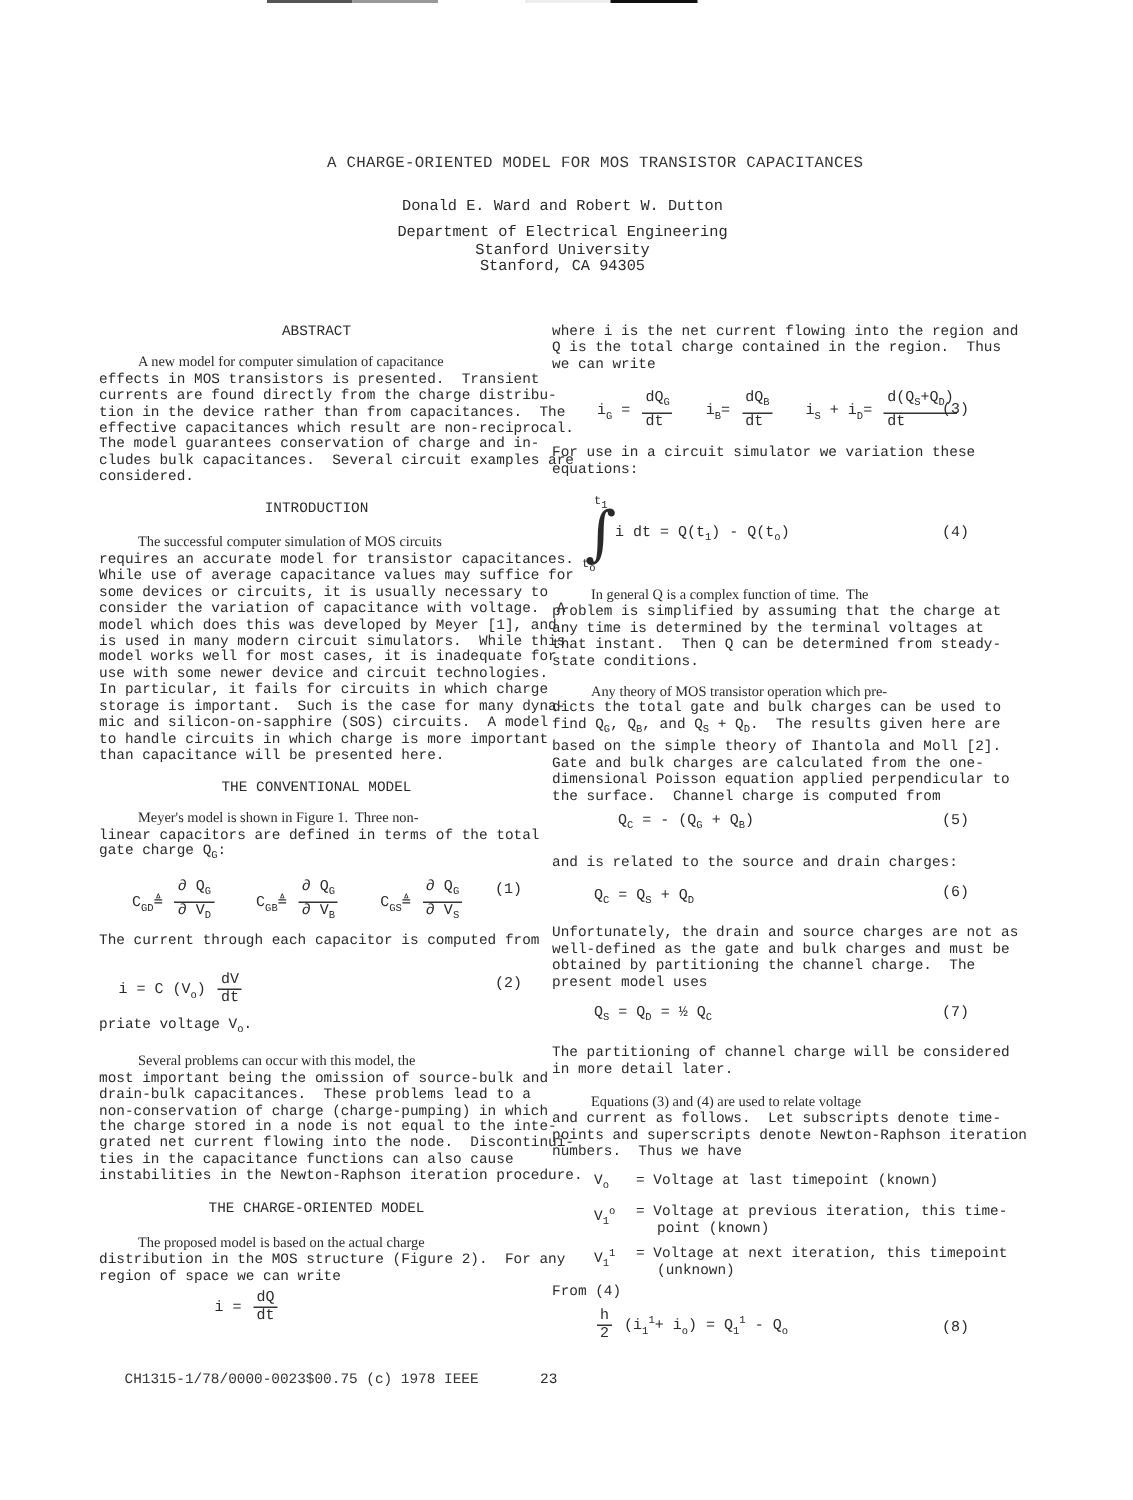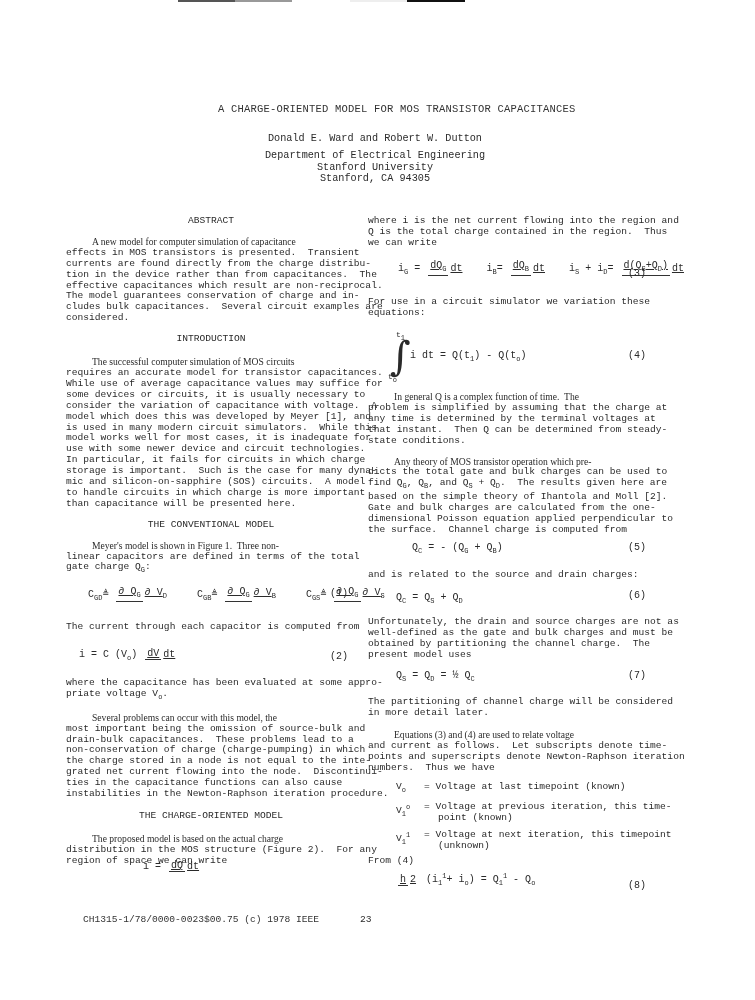--- a/index.html
+++ b/index.html
@@ -15,21 +15,21 @@
   .authors { top: 133px; left: 200px; width: 350px; }
   .affil { top: 150px; left: 200px; width: 350px; }
   .col { position: absolute; font-size: 9.6px; line-height: 10.9px; }
   .col p { margin: 0; white-space: pre; }
   .left { left: 66px; width: 290px; }
   .right { left: 368px; width: 300px; }
   .heading { text-align: center; white-space: nowrap; font-size: 9.6px; }
   .indent { text-indent: 26px; font-family: Liberation Serif, serif; }
   .eq { position: absolute; font-size: 10px; white-space: nowrap; }
   .eqnum { position: absolute; font-size: 10px; }
-  .frac { display: inline-flex; flex-direction: row; align-items: center; vertical-align: middle; margin: 0 2px; text-decoration: underline; }
+  .frac { display: inline-flex; flex-direction: column; align-items: flex-start; vertical-align: middle; margin: 0 2px; }
   .frac .num { border-bottom: 1px solid #333; padding: 0 2px; line-height: 11px; }
   .frac .den { padding: 0 2px; line-height: 11px; }
   sub, sup { font-size: 7px; }
   .footer { top: 914px; left: 83px; font-size: 9.6px; white-space: nowrap; color: #333; }
   .pagenum { top: 914px; left: 360px; font-size: 9.6px; }
   .integral { font-size: 40px; line-height: 40px; font-family: "DejaVu Serif", serif; }
 </style>
 </head>
 <body>
 
@@ -110,21 +110,20 @@
 <div class="eq" style="top:648px; left:79px;">
   <span>i = C (V<sub>o</sub>)</span>
   <span class="frac">
       <span class="num">dV</span>
       <span class="den">dt</span>
     </span>
 </div>
 <div class="eqnum" style="top:651px; left:330px;">(2)</div>
 
 <div class="col left" style="top:678px;">
-  <p>where the capacitance has been evaluated at some appro-</p>
   <p>priate voltage V<sub>o</sub>.</p>
   <div style="height:10px"></div>
   <p class="indent">Several problems can occur with this model, the</p>
   <p>most important being the omission of source-bulk and</p>
   <p>drain-bulk capacitances.  These problems lead to a</p>
   <p>non-conservation of charge (charge-pumping) in which</p>
   <p>the charge stored in a node is not equal to the inte-</p>
   <p>grated net current flowing into the node.  Discontinui-</p>
   <p>ties in the capacitance functions can also cause</p>
   <p>instabilities in the Newton-Raphson iteration procedure.</p>

